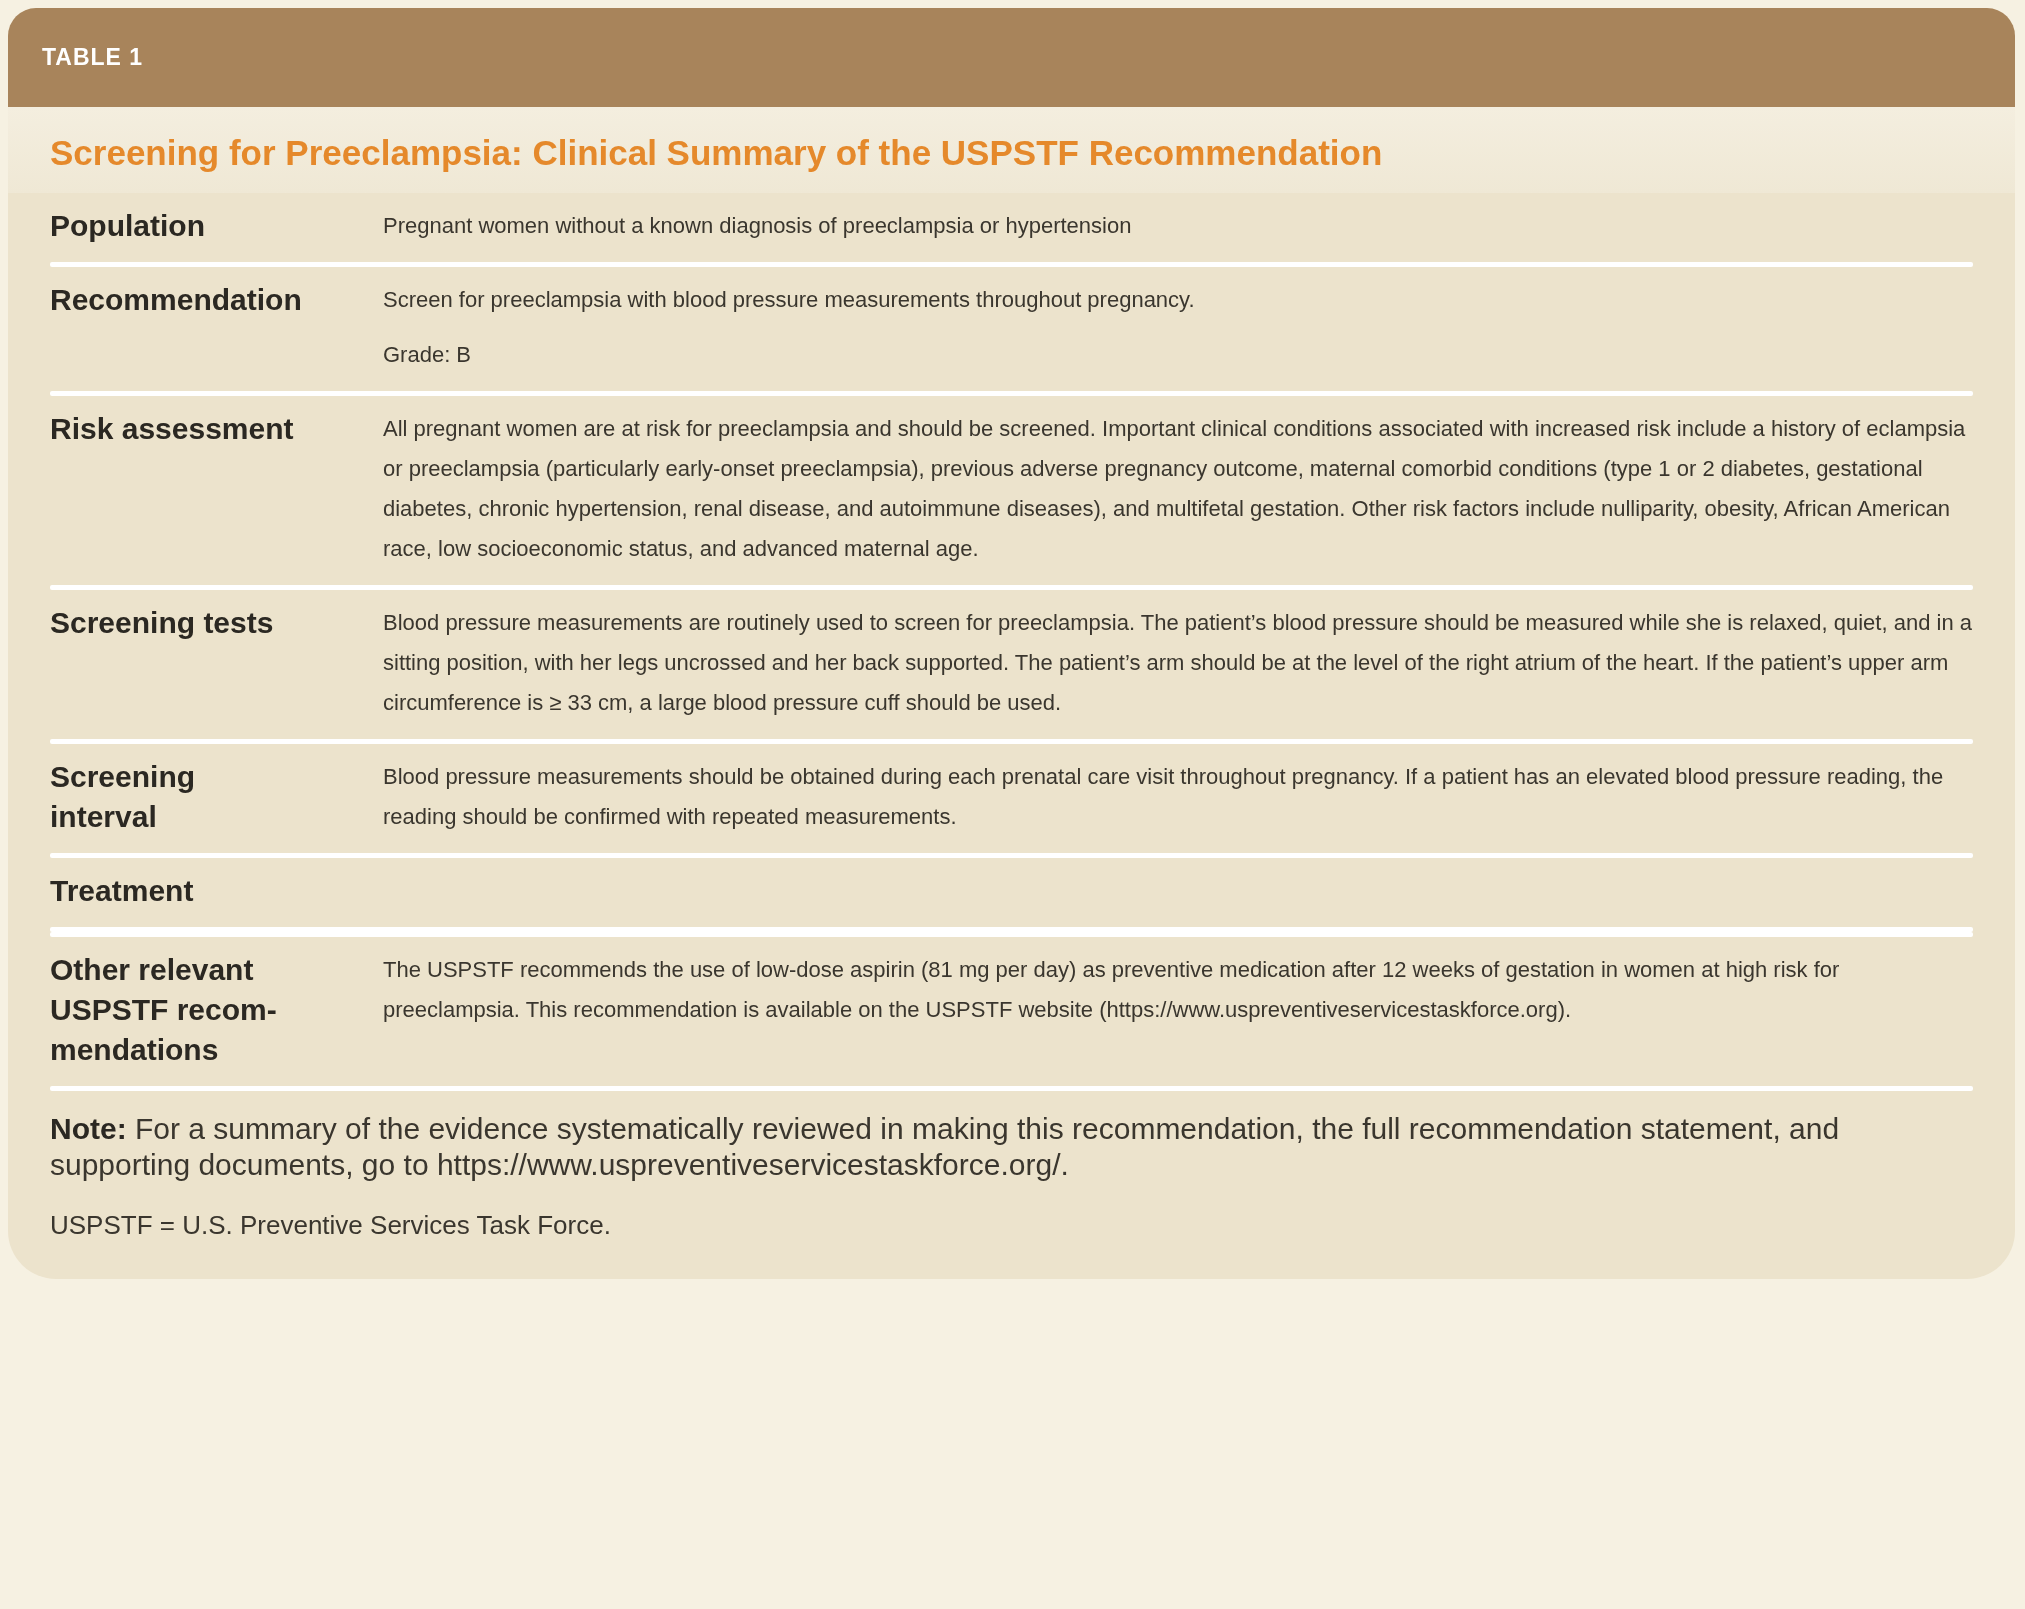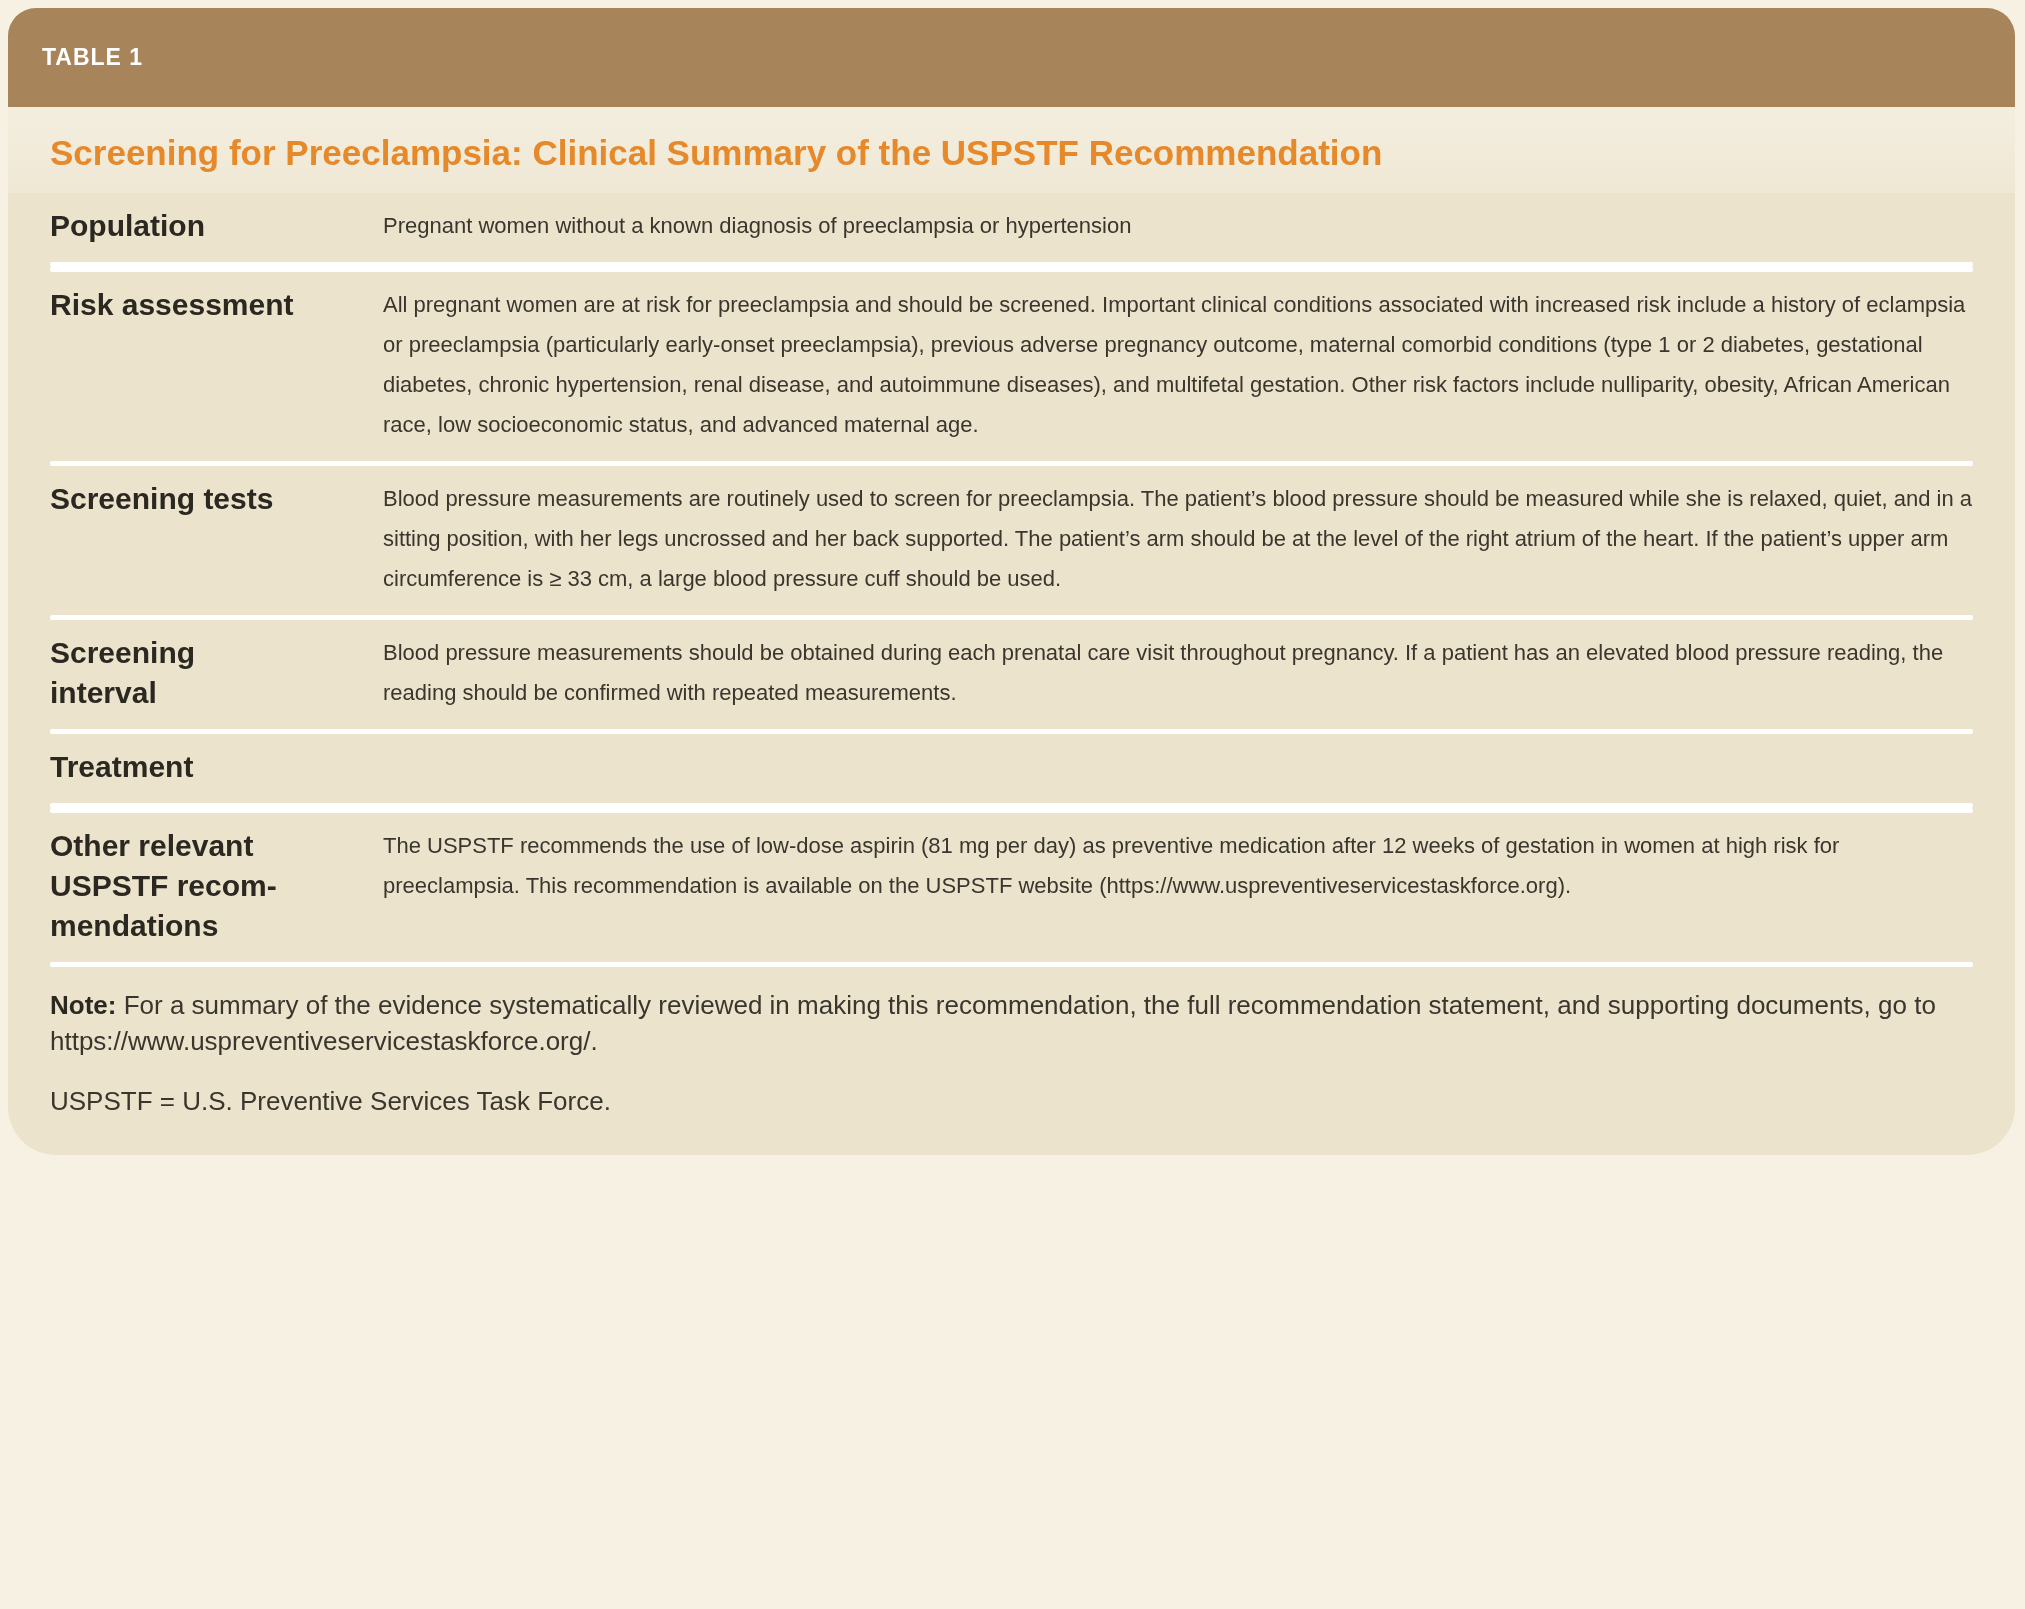--- a/index.html
+++ b/index.html
@@ -77,21 +77,21 @@
   .row-value p + p {
     margin-top: 15px;
   }
   .separator {
     height: 5px;
     background: #FFFFFF;
     border-radius: 2px;
   }
   .note {
     padding-top: 20px;
-    font-size: 26px;
+    font-size: 30px;
     line-height: 36px;
     color: #3A362E;
   }
   .note p {
     margin: 0;
   }
   .note-label {
     font-weight: bold;
     color: #2B2822;
   }
@@ -120,20 +120,27 @@
     <div class="content">
 
       <div class="row">
         <div class="row-label">Population</div>
         <div class="row-value">
           <p>Pregnant women without a known diagnosis of preeclampsia or hypertension</p>
         </div>
       </div>
       <div class="separator"></div>
 
+      <div class="row">
+        <div class="row-label">Recommendation</div>
+        <div class="row-value">
+          <p>Screen for preeclampsia with blood pressure measurements throughout pregnancy.</p>
+          <p>Grade: B</p>
+        </div>
+      </div>
       <div class="separator"></div>
 
       <div class="row">
         <div class="row-label">Risk assessment</div>
         <div class="row-value">
           <p>All pregnant women are at risk for preeclampsia and should be screened. Important clinical conditions associated with increased risk include a history of eclampsia or preeclampsia (particularly early-onset preeclampsia), previous adverse pregnancy outcome, maternal comorbid conditions (type 1 or 2 diabetes, gestational diabetes, chronic hypertension, renal disease, and autoimmune diseases), and multifetal gestation. Other risk factors include nulliparity, obesity, African American race, low socioeconomic status, and advanced maternal age.</p>
         </div>
       </div>
       <div class="separator"></div>
 

